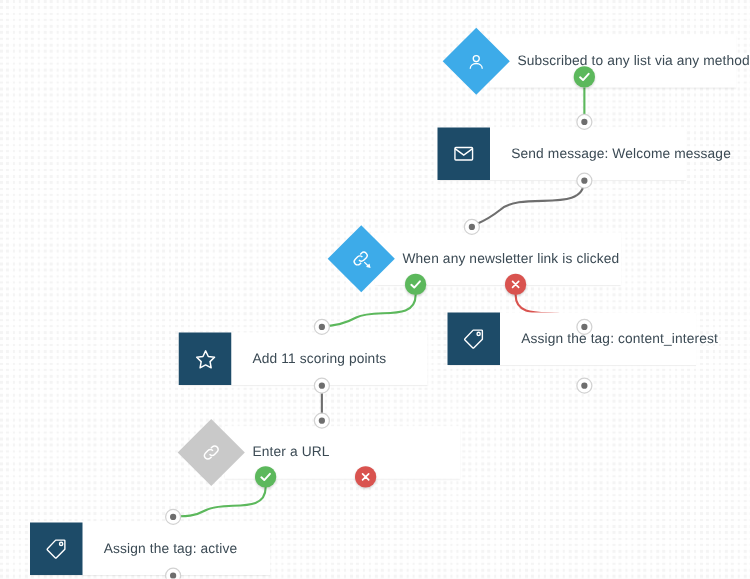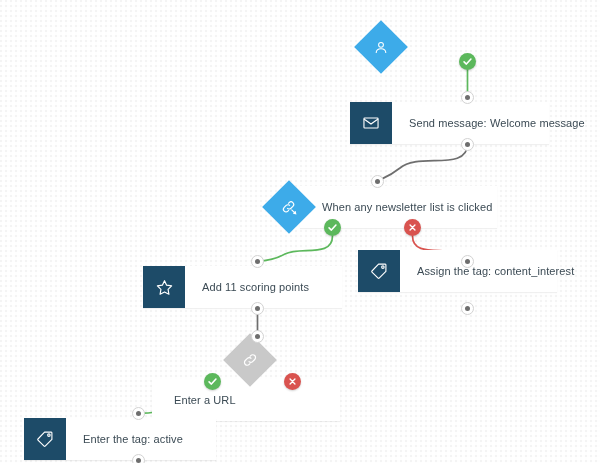--- a/index.html
+++ b/index.html
@@ -157,74 +157,75 @@
     </svg>
 
   <div id="nodes-layer">
       <div class="diamond-node" style="left: 362px; top: 28px;">
         <div class="diamond blue" style="background: rgb(61, 171, 233);">
           <svg width="17" height="17" viewBox="0 0 24 24" fill="none" stroke="#ffffff" stroke-width="1.5">
             <circle cx="12" cy="8" r="3.4"></circle>
             <path d="M5.2 19.5c0-3.6 3-6 6.8-6s6.8 2.4 6.8 6"></path>
           </svg>
         </div>
+        <div class="diamond-card" style="width: 161px;">Subscribed to any list via any method</div>
       </div>
       <div class="node" style="left: 350px; top: 102px; width: 199px;">
         <div class="node-icon" style="background: rgb(29, 75, 104);">
           <svg width="18" height="18" viewBox="0 0 24 24" fill="none" stroke="#ffffff" stroke-width="1.5">
             <rect x="2.6" y="5.4" width="18.8" height="13.2" rx="1"></rect>
             <path d="M2.6 6.6 L12 13.4 L21.4 6.6"></path>
           </svg>
         </div>
         <div class="node-label">Send message: Welcome message</div>
       </div>
       <div class="diamond-node" style="left: 270px; top: 186px;">
         <div class="diamond blue" style="background: rgb(61, 171, 233);">
           <svg width="18" height="18" viewBox="0 0 24 24" fill="none" stroke="#ffffff" stroke-width="1.5">
             <path d="M9.6 13.4a3.4 3.4 0 0 0 5 .3l2.6-2.6a3.5 3.5 0 0 0-5-5l-1.3 1.3"></path>
             <path d="M13.2 10.2a3.4 3.4 0 0 0-5-.3l-2.6 2.6a3.5 3.5 0 0 0 5 5l1.3-1.3"></path>
             <path d="M15.2 15.6 L21 21 M17.6 20.2 L21 21 L20.2 17.6" stroke-width="1.4"></path>
           </svg>
         </div>
-        <div class="diamond-card" style="width: 161px;">When any newsletter list is clicked</div>
+        <div class="diamond-card" style="width: 161px;">When any newsletter link is clicked</div>
       </div>
       <div class="node" style="left: 143px; top: 266px; width: 199px;">
         <div class="node-icon" style="background: rgb(29, 75, 104);">
           <svg width="19" height="19" viewBox="0 0 24 24" fill="none" stroke="#ffffff" stroke-width="1.5" stroke-linejoin="round">
             <path d="M12 3.4 L14.7 9.1 L21 9.9 L16.5 14.3 L17.6 20.5 L12 17.6 L6.4 20.5 L7.5 14.3 L3 9.9 L9.3 9.1 Z"></path>
           </svg>
         </div>
         <div class="node-label">Add 11 scoring points</div>
       </div>
       <div class="node" style="left: 358px; top: 250px; width: 199px;">
         <div class="node-icon" style="background: rgb(29, 75, 104);">
           <svg width="18" height="18" viewBox="0 0 24 24" fill="none" stroke="#ffffff" stroke-width="1.5" stroke-linejoin="round">
             <path d="M11.4 2.8 H20.4 a0.8 0.8 0 0 1 0.8 0.8 V12.6 L12.2 21.6 a1 1 0 0 1-1.4 0 L2.6 13.4 a1 1 0 0 1 0-1.4 Z"></path>
             <circle cx="17.2" cy="6.8" r="1.7"></circle>
           </svg>
         </div>
         <div class="node-label">Assign the tag: content_interest</div>
       </div>
-      <div class="diamond-node" style="left: 160px; top: 341px; flex-direction: column;">
+      <div class="diamond-node" style="left: 150px; top: 341px;">
         <div class="diamond gray" style="background: rgb(201, 201, 201);">
           <svg width="18" height="18" viewBox="0 0 24 24" fill="none" stroke="#ffffff" stroke-width="1.6">
             <path d="M10.2 13.8a3.6 3.6 0 0 0 5.3 0.3l2.8-2.8a3.7 3.7 0 0 0-5.3-5.2l-1.4 1.4"></path>
             <path d="M13.8 10.2a3.6 3.6 0 0 0-5.3-0.3l-2.8 2.8a3.7 3.7 0 0 0 5.3 5.2l1.4-1.4"></path>
           </svg>
         </div>
         <div class="diamond-card" style="width: 152px;">Enter a URL</div>
       </div>
       <div class="node" style="left: 24px; top: 418px; width: 192px;">
         <div class="node-icon" style="background: rgb(29, 75, 104);">
           <svg width="18" height="18" viewBox="0 0 24 24" fill="none" stroke="#ffffff" stroke-width="1.5" stroke-linejoin="round">
             <path d="M11.4 2.8 H20.4 a0.8 0.8 0 0 1 0.8 0.8 V12.6 L12.2 21.6 a1 1 0 0 1-1.4 0 L2.6 13.4 a1 1 0 0 1 0-1.4 Z"></path>
             <circle cx="17.2" cy="6.8" r="1.7"></circle>
           </svg>
         </div>
-        <div class="node-label">Enter the tag: active</div>
+        <div class="node-label">Assign the tag: active</div>
       </div>
     </div>
 
   <div id="ports-layer">
       <div class="port" style="left: 461px; top: 91px;"></div>
       <div class="port" style="left: 461px; top: 138px;"></div>
       <div class="port" style="left: 371px; top: 175px;"></div>
       <div class="port" style="left: 251px; top: 255px;"></div>
       <div class="port" style="left: 251px; top: 302px;"></div>
       <div class="port" style="left: 461px; top: 255px;"></div>

